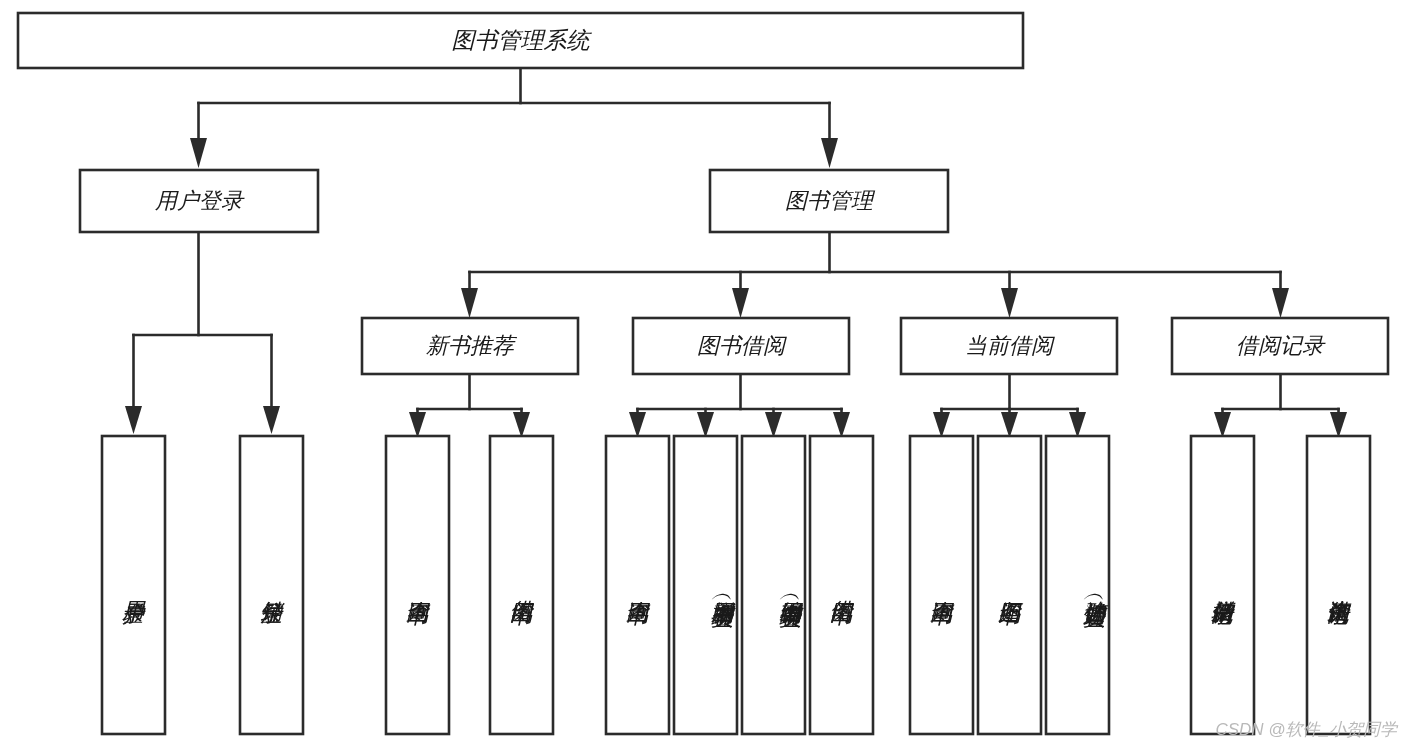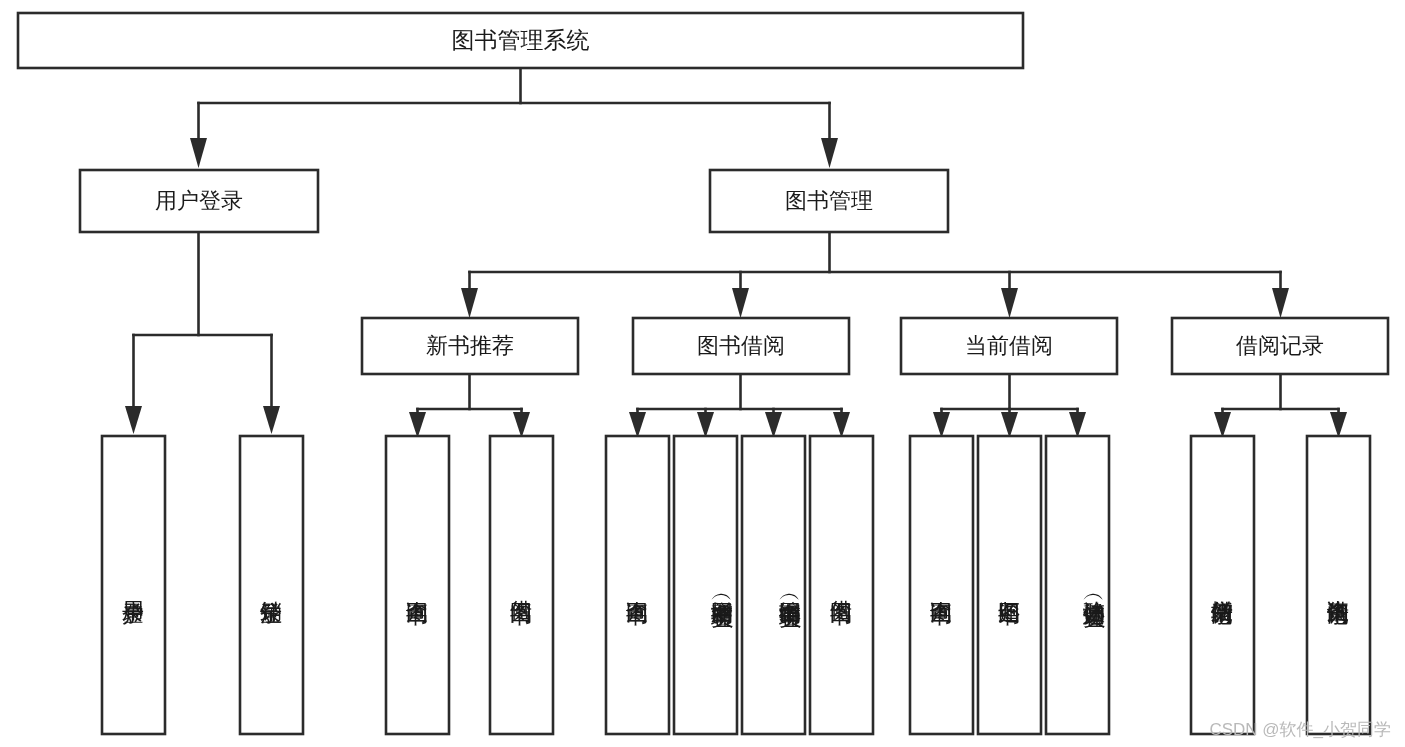--- a/index.html
+++ b/index.html
@@ -1,20 +1,20 @@
 <!DOCTYPE html>
 <html><head>
 <meta charset="utf-8">
 <style>
   html,body{margin:0;padding:0;background:#ffffff;}
   body{
     font-family:"Liberation Sans","DejaVu Sans",sans-serif;
     width:1405px;height:747px;overflow:hidden;position:relative;
   }
-  #diagram-root{position:relative;width:1405px;height:747px;}
+  #diagram-root{position:relative;width:1405px;height:747px;font-style:italic;}
   svg#tree-svg{position:absolute;left:0;top:0;width:1405px;height:747px;display:block;}
   .node-box{fill:#ffffff;stroke:#2b2b2b;stroke-width:2.6;}
   .edge-line{stroke:#2b2b2b;stroke-width:2.6;fill:none;stroke-linecap:square;}
   .arrow-head{fill:#2b2b2b;stroke:none;}
   .node-label{
     font-family:"Liberation Sans","DejaVu Sans",sans-serif;
     fill:#1a1a1a;
     text-anchor:middle;
     dominant-baseline:middle;
   }
@@ -32,21 +32,21 @@
     line-height:1.32;
     color:#1a1a1a;
     letter-spacing:1px;
     white-space:nowrap;
     pointer-events:none;
     font-family:"Liberation Sans","DejaVu Sans",sans-serif;
   }
   .leaf-label-wrap.mid{align-items:center;}
   #watermark{
     position:absolute;
-    right:14px;
+    right:8px;
     bottom:6px;
     font-size:17px;
     color:#b9b9b9;
     font-family:"Liberation Sans","DejaVu Sans",sans-serif;
     white-space:nowrap;
     pointer-events:none;
   }
 </style>
 </head>
 <body>

